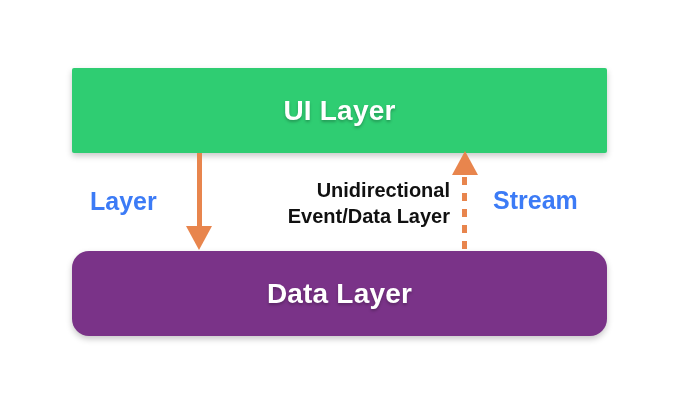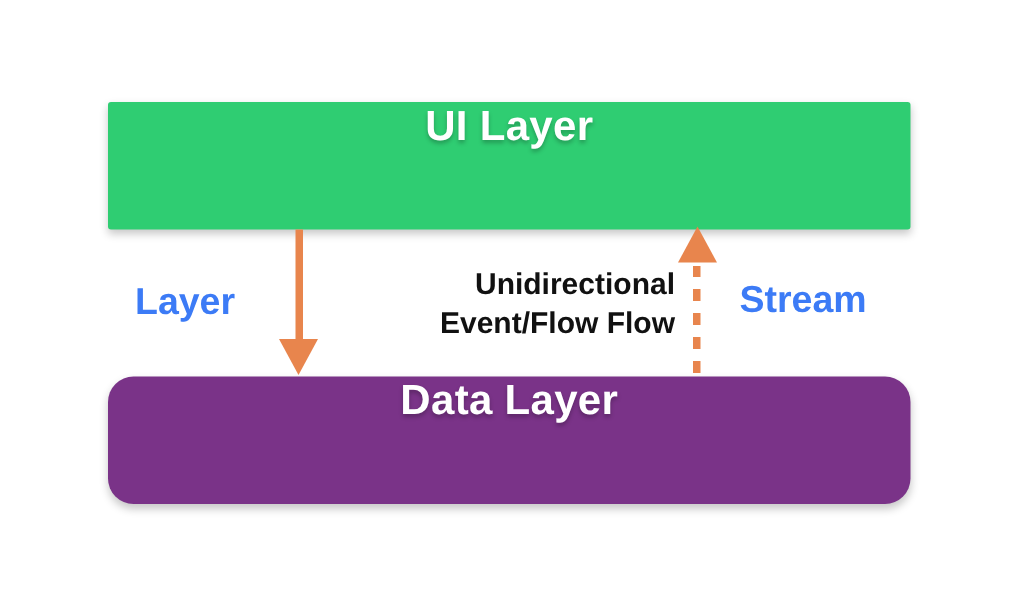--- a/index.html
+++ b/index.html
@@ -14,21 +14,21 @@
     height: 409px;
     background: #ffffff;
     overflow: hidden;
   }
   .layer-box {
     position: absolute;
     left: 72px;
     width: 535px;
     height: 85px;
     display: flex;
-    align-items: flex-start;
+    align-items: center;
     justify-content: center;
     border-radius: 2px;
     box-shadow: 0 3px 6px rgba(0,0,0,0.22);
   }
   .layer-box .layer-label {
     color: #ffffff;
     font-size: 28px;
     font-weight: bold;
     letter-spacing: 0.2px;
     text-shadow: 0 2px 3px rgba(0,0,0,0.25);
@@ -129,16 +129,16 @@
 
   <div class="arrow-up-head"></div>
   <div class="arrow-up-line"></div>
 
   <span class="side-label label-events">Layer</span>
 
   <span class="side-label label-stream">Stream</span>
 
   <div class="center-caption">
     <div>Unidirectional</div>
-    <div>Event/Flow Flow</div>
+    <div>Event/Data Layer</div>
   </div>
 
 </div>
 
 </body></html>

